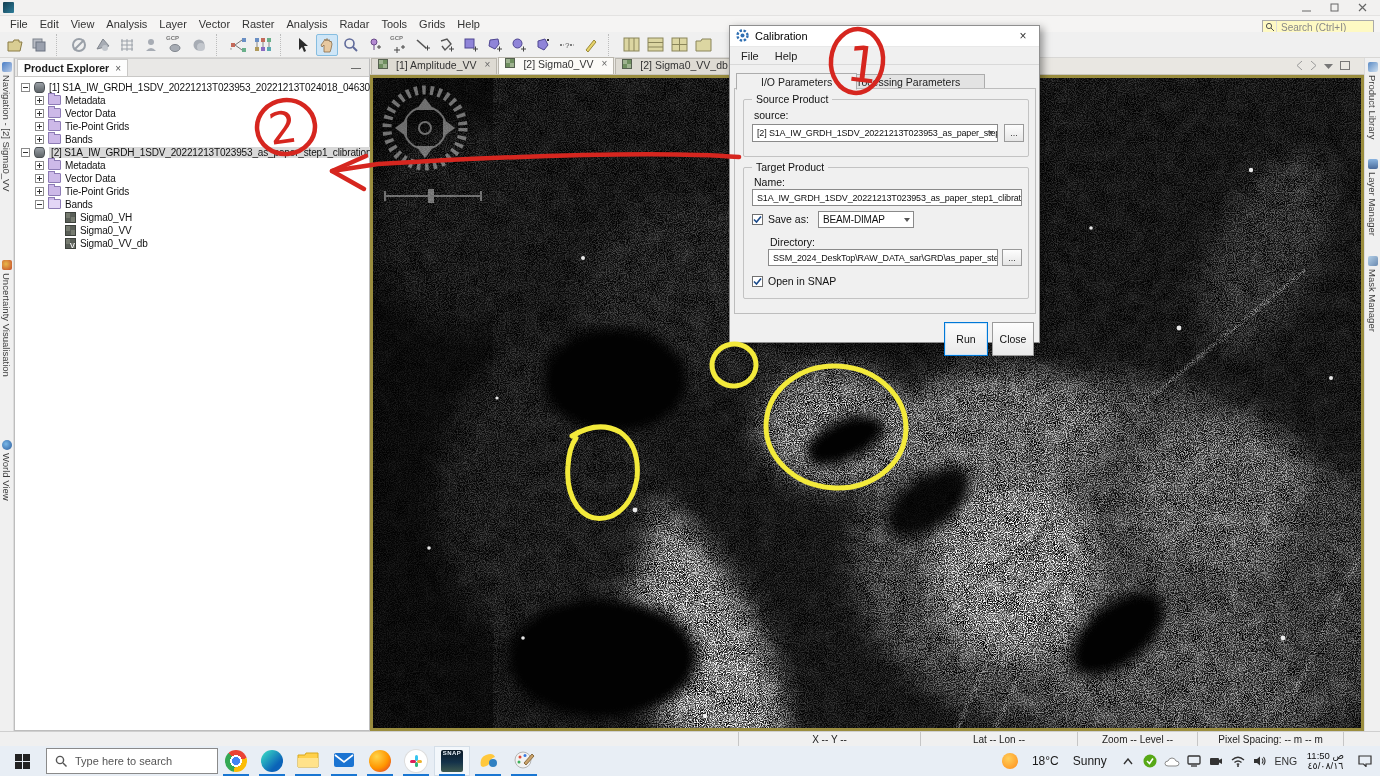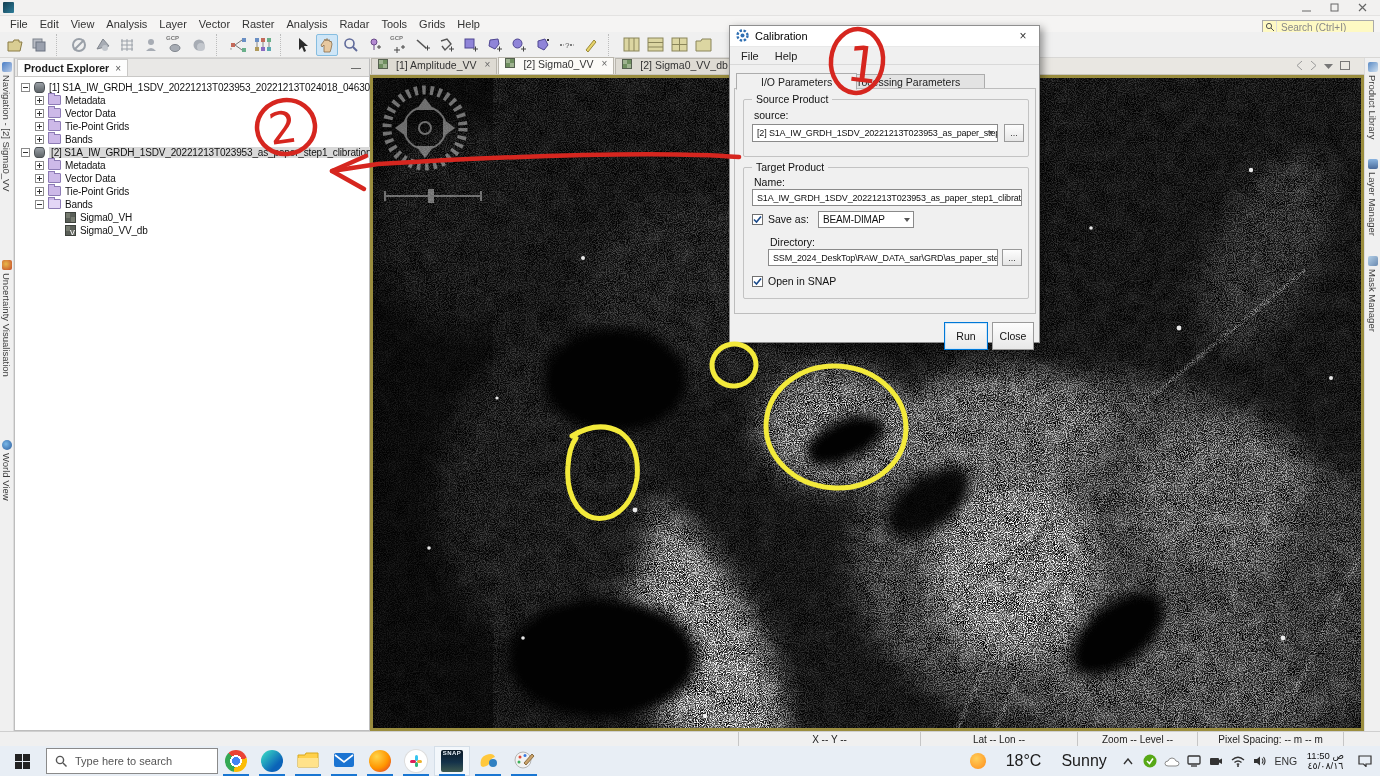--- a/index.html
+++ b/index.html
@@ -76,21 +76,21 @@
   #startbtn{width:44px;height:30px;display:flex;align-items:center;justify-content:center;}
   .winlogo{display:grid;grid-template-columns:7px 7px;grid-template-rows:7px 7px;gap:1px;}
   .winlogo i{background:#222;display:block;}
   #tsearch{width:172px;height:26px;background:#fff;border:1px solid #8a8a8a;display:flex;align-items:center;gap:8px;padding:0 8px;color:#555;font-size:11px;margin-left:2px;}
   .tapp{width:36px;height:30px;display:flex;align-items:center;justify-content:center;position:relative;}
   .tapp::after{content:"";position:absolute;left:5px;right:5px;bottom:0;height:2px;background:#1976d2;}
   .tapp.active{background:#f3f7fb;box-shadow:inset 0 0 0 1px #d4dee8;}
   .cico{width:22px;height:22px;border-radius:50%;}
   #traywrap{margin-left:auto;display:flex;align-items:center;height:30px;}
   .tico2{width:22px;height:30px;display:flex;align-items:center;justify-content:center;color:#333;}
-  #weather{display:flex;align-items:center;gap:20px;padding:0 10px;font-size:16px;color:#1a1a1a;}
+  #weather{display:flex;align-items:center;gap:14px;padding:0 10px;font-size:12px;color:#1a1a1a;}
   #clock{font-size:9.5px;text-align:center;line-height:10px;color:#111;padding:0 6px;}
 
   
   #dlg{left:729px;top:25px;width:311px;height:318px;background:#f0f0f0;border:1px solid #8f8f8f;box-shadow:3px 3px 8px rgba(0,0,0,.4);z-index:40;}
   #dlgtitle{height:21px;background:#fff;display:flex;align-items:center;padding:0 6px;gap:6px;border-bottom:1px solid #e8e8e8;}
   #dlgtitle .t{font-size:11px;color:#000;}
   #dlgtitle .x{margin-left:auto;width:20px;text-align:center;color:#333;font-size:12px;}
   #dlgmenu{height:18px;display:flex;align-items:center;gap:2px;padding-left:4px;border-bottom:1px solid #d9d9d9;background:#f0f0f0;}
   #dlgmenu span{padding:0 7px;}
   .dtab2{position:absolute;height:17px;display:flex;align-items:center;padding:0 24px;font-size:10.5px;border:1px solid #acacac;background:#e3e3e3;}
@@ -98,21 +98,21 @@
   #dlgpane{position:absolute;left:4px;top:62px;width:302px;height:226px;border:1px solid #bdbdbd;background:#f0f0f0;}
   .grp{position:absolute;border:1px solid #c3c3c3;border-radius:2px;}
   .grp .legend{position:absolute;top:-7px;left:8px;background:#f0f0f0;padding:0 4px;font-size:10.5px;color:#111;}
   .fld{background:#fff;border:1px solid #8a8a8a;display:flex;align-items:center;padding:0 4px;font-size:9px;letter-spacing:-0.15px;white-space:nowrap;overflow:hidden;color:#111;}
   .combo{background:#fff;border:1px solid #8a8a8a;display:flex;align-items:center;font-size:9px;letter-spacing:-0.15px;white-space:nowrap;overflow:hidden;color:#111;position:relative;padding:0 14px 0 4px;}
   .combo .arr{position:absolute;right:3px;top:50%;margin-top:-2px;width:0;height:0;border-left:3.5px solid transparent;border-right:3.5px solid transparent;border-top:4px solid #555;}
   .dots{background:linear-gradient(#fdfdfd,#e6e6e6);border:1px solid #9a9a9a;display:flex;align-items:center;justify-content:center;font-size:9px;color:#333;}
   .cb{width:11px;height:11px;background:#fff;border:1px solid #707070;display:flex;align-items:center;justify-content:center;}
   .cb svg{display:block;}
   .lab{font-size:10.5px;color:#111;position:absolute;white-space:nowrap;}
-  .btn{position:absolute;height:28px;background:linear-gradient(#fdfdfd,#e9e9e9);border:1px solid #9a9a9a;display:flex;align-items:center;justify-content:center;font-size:10.5px;color:#111;}
+  .btn{position:absolute;height:34px;background:linear-gradient(#fdfdfd,#e9e9e9);border:1px solid #9a9a9a;display:flex;align-items:center;justify-content:center;font-size:10.5px;color:#111;}
   .btn.focus{border:1px solid #0078d7;box-shadow:inset 0 0 0 1px #cfe5f7;}
 
   
   #overlay{left:0;top:0;z-index:60;pointer-events:none;}
 </style>
 </head>
 <body>
 
 <div id="app">
 
@@ -409,20 +409,24 @@
           <span class="lbl">Tie-Point Grids</span>
         </div>
         <div class="trow indent1">
           <span class="exp"></span>
             <span class="fold open"></span>
           <span class="lbl">Bands</span>
         </div>
         <div class="trow indent3">
           <span class="bnd"></span>
           <span class="lbl">Sigma0_VH</span>
+        </div>
+        <div class="trow indent3">
+          <span class="bnd"></span>
+          <span class="lbl">Sigma0_VV</span>
         </div>
         <div class="trow indent3">
           <span class="bnd">
               <span class="vb">V</span>
             </span>
           <span class="lbl">Sigma0_VV_db</span>
         </div>
       </div>
     </div>
 

